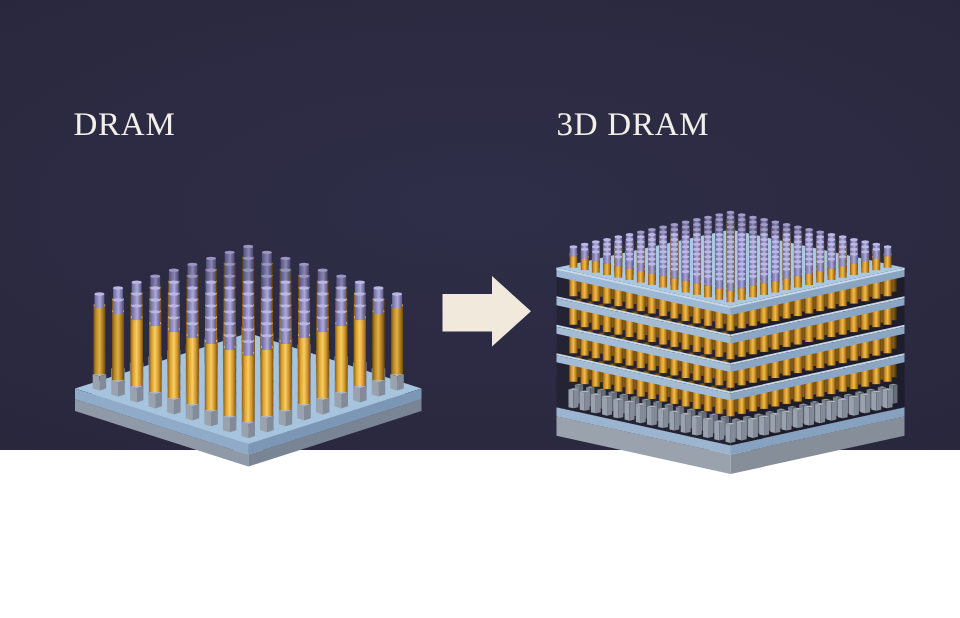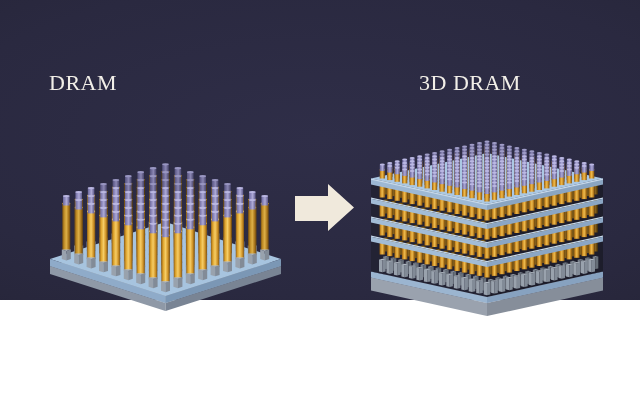--- a/index.html
+++ b/index.html
@@ -10,21 +10,21 @@
   .stage{
     position:relative;width:640px;height:300px;
     background:radial-gradient(ellipse 110% 95% at 50% 46%, #2f2e48 0%, #2a2940 55%, #242334 100%);
   }
   .label{
     position:absolute;top:70px;
     color:#f2efe8;font-size:22px;letter-spacing:0.5px;
     font-weight:400;user-select:none;
   }
   .label-left{left:49px;}
-  .label-right{left:371px;margin-left:48px;}
+  .label-right{left:371px;}
   svg.scene{position:absolute;left:0;top:0;}
 </style>
 </head>
 <body>
 
 <div class="stage">
   <div class="label label-left">DRAM</div>
   <div class="label label-right">3D DRAM</div>
   <svg class="scene" width="640" height="412" viewBox="0 0 640 412">
     <defs>

